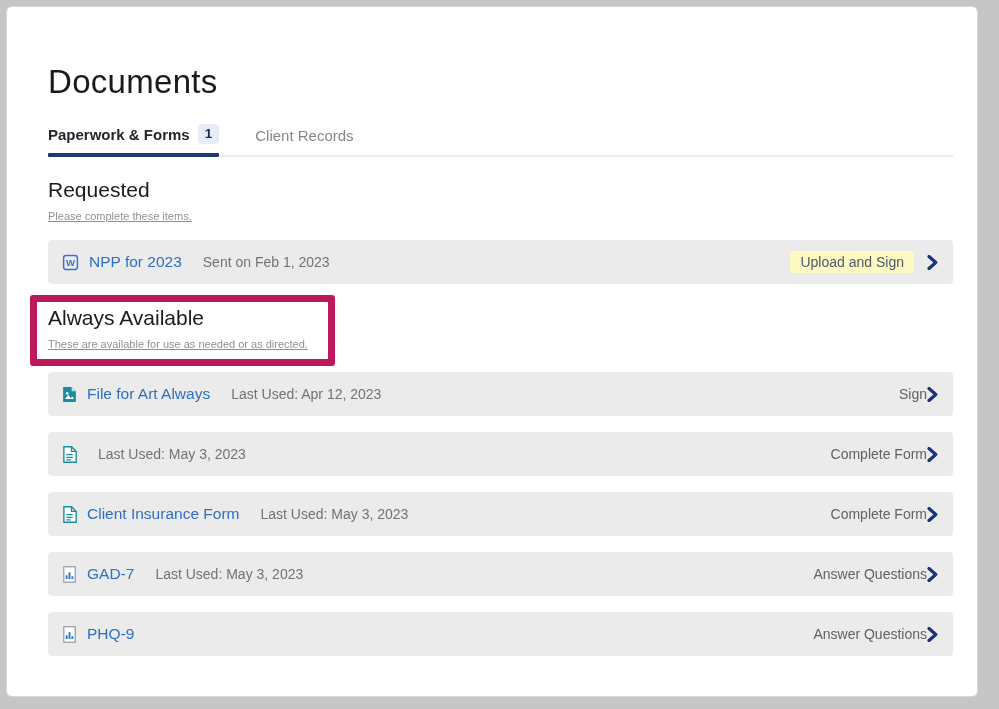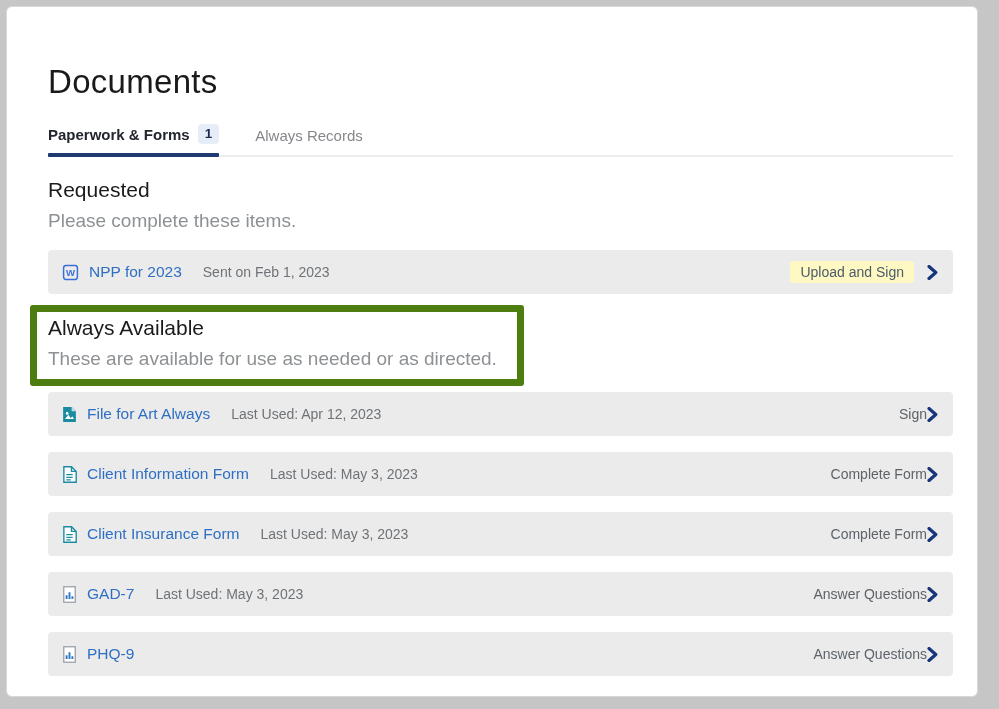--- a/index.html
+++ b/index.html
@@ -37,24 +37,24 @@
   .tab.active::after {
     content:""; position:absolute; left:0; right:0; bottom:-2px; height:4px;
     background:#1e3a6e; border-radius:1px;
   }
   .tab-badge {
     background:#e7edf8; color:#1d2c4d; font-weight:bold; font-size:13.5px;
     padding:2px 7px; border-radius:4px; line-height:1.2;
   }
   .section-header { margin-top:21px; }
   .section-header h2 { margin:0; font-size:21px; font-weight:500; color:#1b1b1b; }
-  .section-sub { margin:8px 0 0; font-size:19px; color:#8e9194; }
+  .section-sub { margin:8px 0 0; font-size:11px; color:#8e9194;text-decoration:underline; }
   .section-header.highlighted {
     display:inline-block;
-    border:7px solid #4d7c0f; border-radius:3px;
+    border:7px solid #be185d; border-radius:3px;
     margin-top:11px; margin-left:-18px;
     padding:4px 20px 9px 11px;
   }
   .row {
     display:flex; align-items:center;
     height:44px; width:905px; box-sizing:border-box;
     background:#ebebeb; border-radius:4px;
     margin-top:16px; padding:0 15px 0 14px;
     cursor:pointer;
   }
@@ -75,21 +75,21 @@
 <body>
 
 <div class="page">
   <h1 class="page-title">Documents</h1>
   <div class="tabs">
       <div class="tab active">
         <span>Paperwork &amp; Forms</span>
         <span class="tab-badge">1</span>
       </div>
       <div class="tab">
-        <span>Always Records</span>
+        <span>Client Records</span>
       </div>
     </div>
   <div id="sections">
       <section class="section">
         <div class="section-header">
           <h2>Requested</h2>
           <p class="section-sub">Please complete these items.</p>
         </div>
         <div class="row">
           <span class="file-icon">
@@ -129,21 +129,20 @@
             </svg>
           </span>
         </div><div class="row">
           <span class="file-icon">
             <svg width="15" height="17" viewBox="0 0 14 16">
               <path d="M1.7 0.7 h7.2 l4.4 4.4 v10.2 h-11.6 z" fill="#ffffff" stroke="#1b8ba0" stroke-width="1.3"></path>
               <path d="M8.9 0.9 v4.2 h4.2" fill="none" stroke="#1b8ba0" stroke-width="1.3"></path>
               <path d="M4 8.2 h6 M4 10.6 h6 M4 13 h4.2" stroke="#1b8ba0" stroke-width="1.2"></path>
             </svg>
           </span>
-          <a class="row-title">Client Information Form</a>
           <span class="row-meta">Last Used: May 3, 2023</span>
           <span class="spacer"></span>
           <span class="action-text">Complete Form</span>
           <span class="chevron">
             <svg width="11" height="15" viewBox="0 0 11 15">
               <path d="M2 1.5 L8.8 7.5 L2 13.5" fill="none" stroke="#17357d" stroke-width="3.2" stroke-linecap="round" stroke-linejoin="round"></path>
             </svg>
           </span>
         </div><div class="row">
           <span class="file-icon">

